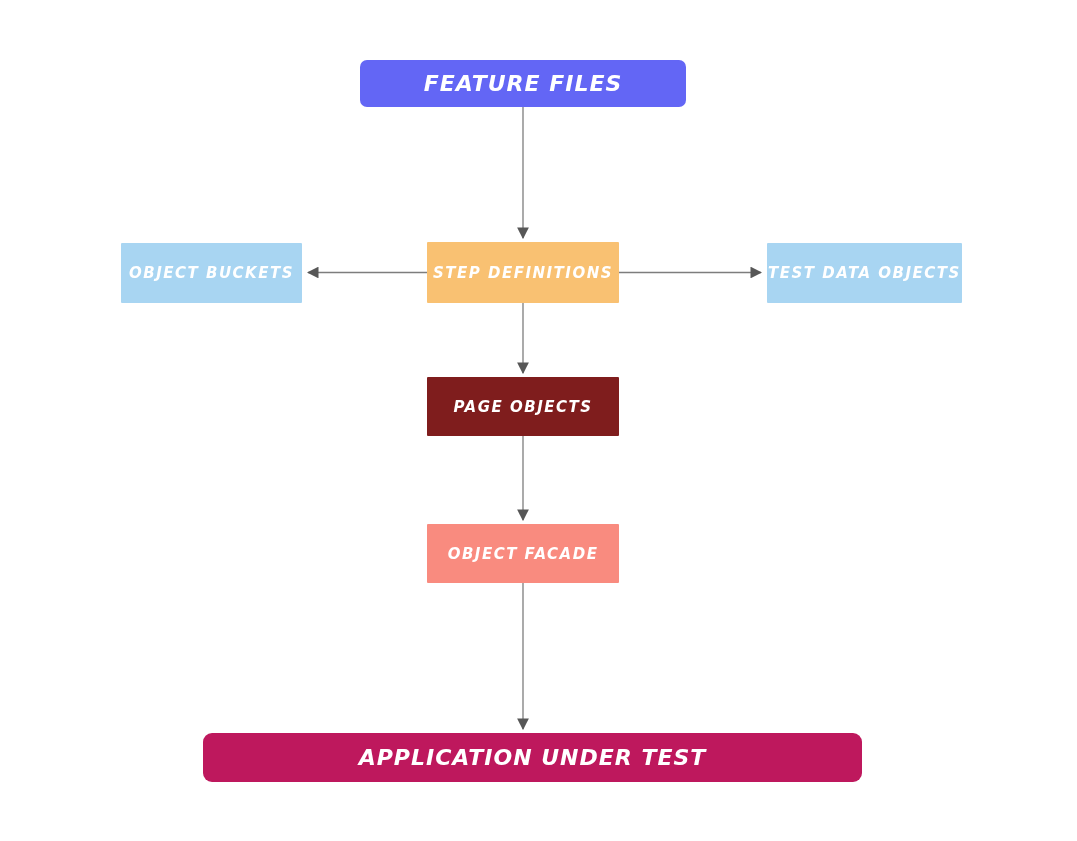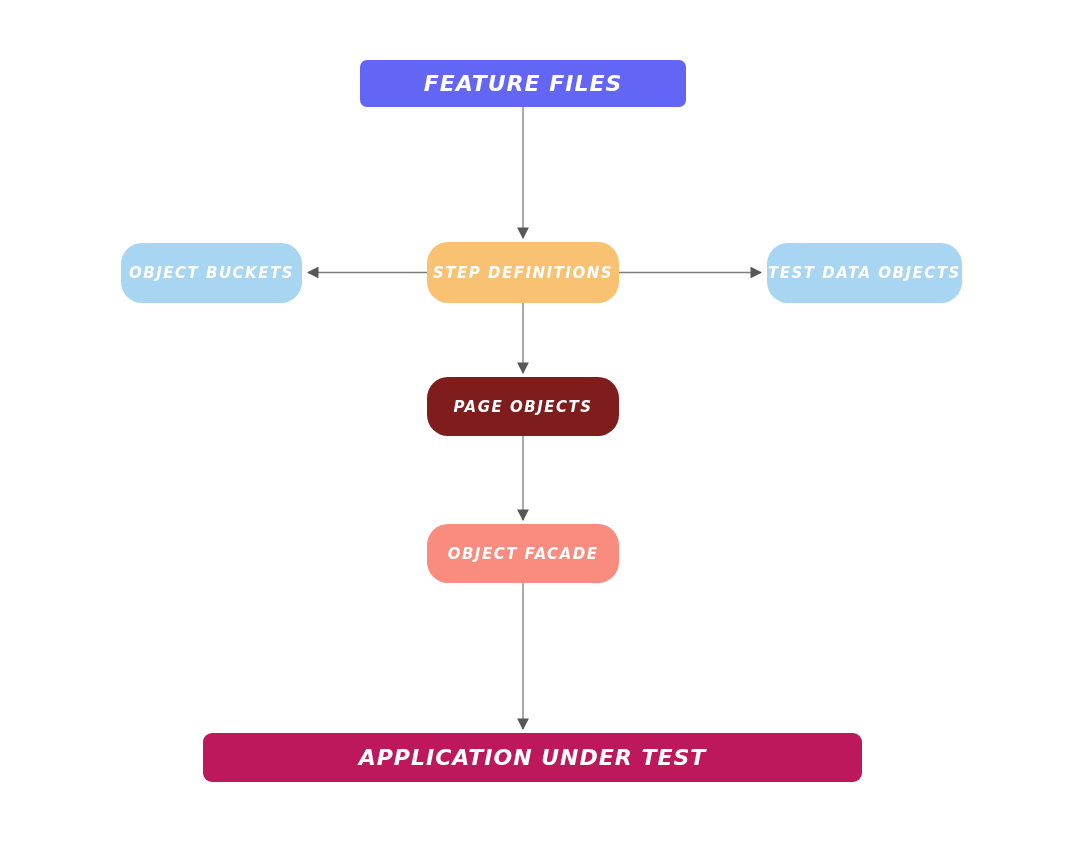--- a/index.html
+++ b/index.html
@@ -30,21 +30,21 @@
     justify-content: center;
     color: #ffffff;
     font-weight: bold;
     font-style: italic;
     text-align: center;
     box-sizing: border-box;
   }
   .node-sm {
     font-size: 15px;
     letter-spacing: 1.5px;
-    border-radius: 21px;
+    border-radius: 1px;
   }
   .node-lg {
     font-size: 22px;
     letter-spacing: 1px;
     border-radius: 7px;
   }
   #feature-files        { left: 360px; top: 60px;  width: 326px; height: 47px; }
   #object-buckets       { left: 121px; top: 243px; width: 181px; height: 60px; }
   #step-definitions     { left: 427px; top: 242px; width: 192px; height: 61px; }
   #test-data-objects    { left: 767px; top: 243px; width: 195px; height: 60px; text-align: center; }

